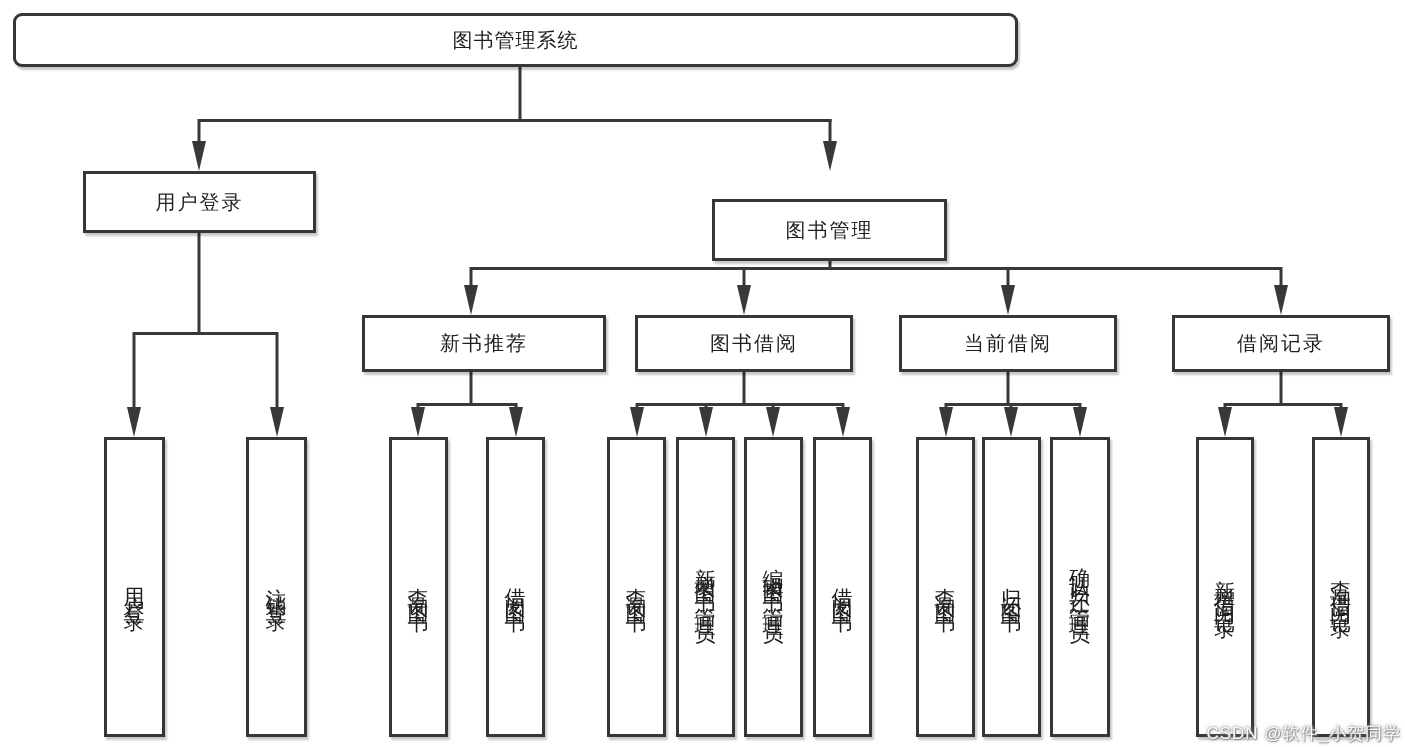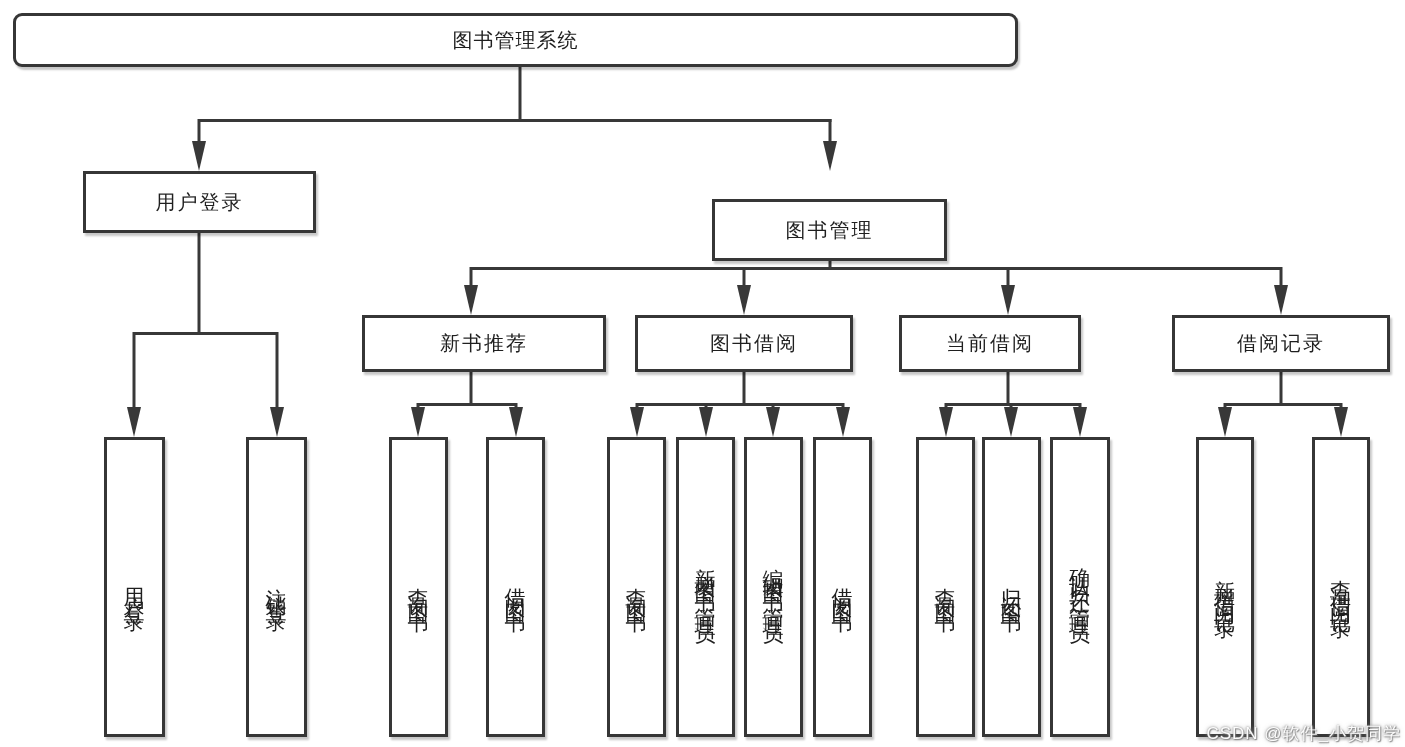--- a/index.html
+++ b/index.html
@@ -120,21 +120,21 @@
   <div class="box h-box" style="left:712px;top:171px;width:235px;height:62px;margin-top:28px;">
     <span>图书管理</span>
   </div>
 
   <div class="box h-box" style="left:362px;top:315px;width:244px;height:57px;">
     <span>新书推荐</span>
   </div>
   <div class="box h-box" style="left:635px;top:315px;width:218px;height:57px;padding-left:20px;">
     <span>图书借阅</span>
   </div>
-  <div class="box h-box" style="left:899px;top:315px;width:182px;height:57px;">
+  <div class="box h-box" style="left:899px;top:315px;width:218px;height:57px;">
     <span>当前借阅</span>
   </div>
   <div class="box h-box" style="left:1172px;top:315px;width:218px;height:57px;">
     <span>借阅记录</span>
   </div>
 
   <div class="box v-box" style="left:104px;top:437px;width:61px;height:300px;">
     <span>用户登录</span>
   </div>
   <div class="box v-box" style="left:246px;top:437px;width:61px;height:300px;">

